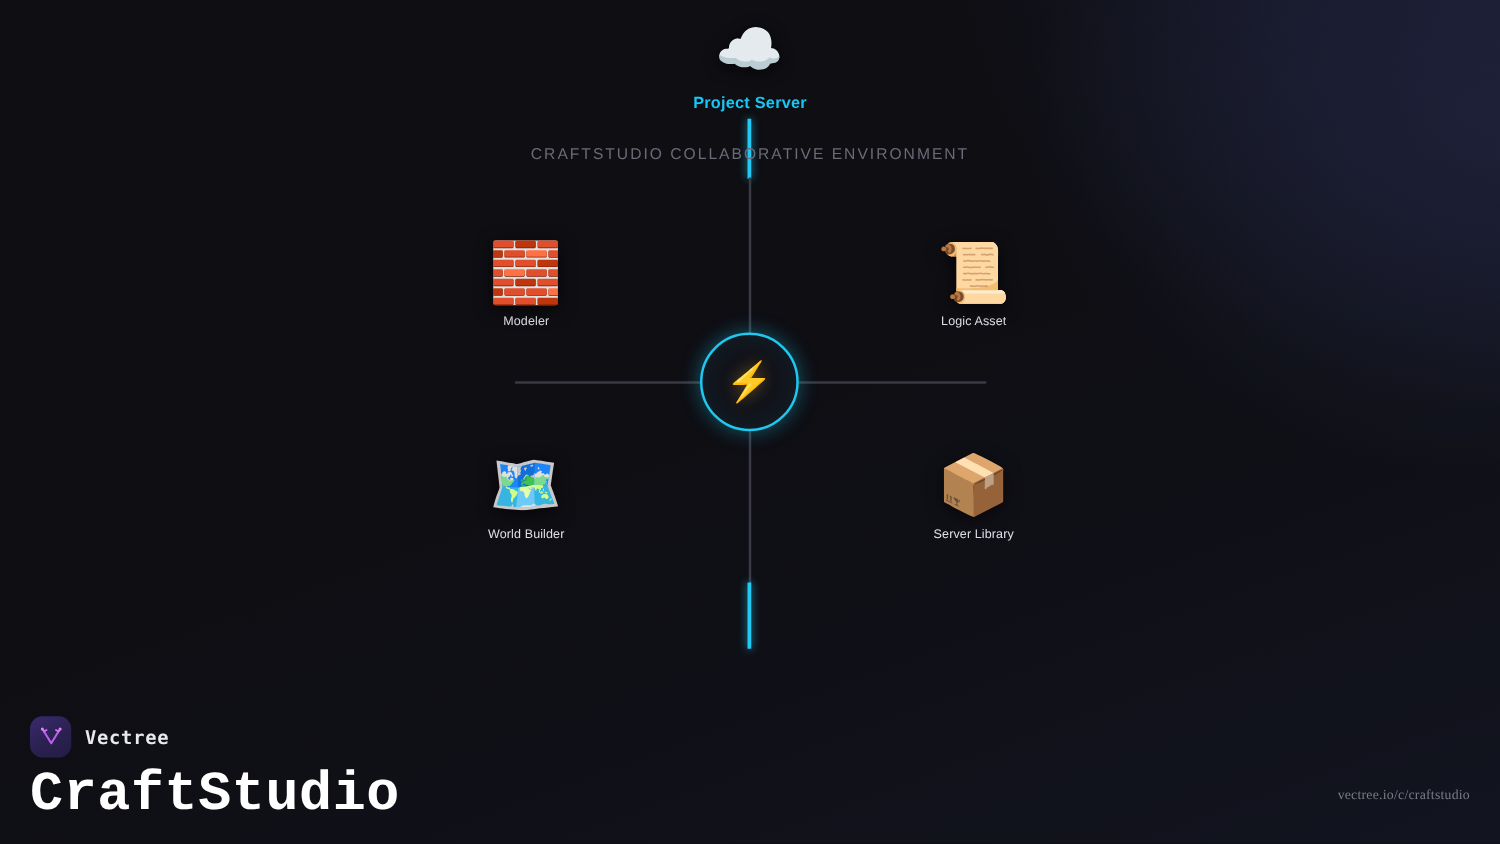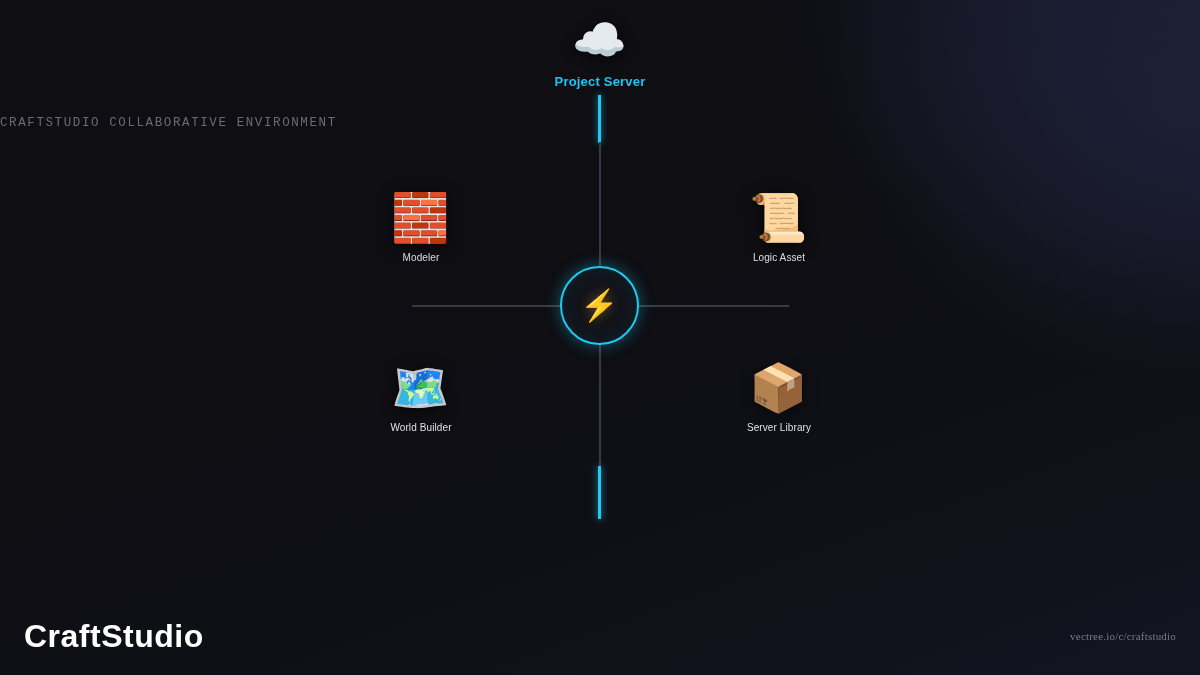--- a/index.html
+++ b/index.html
@@ -65,22 +65,22 @@
   .server-label {
     display:block;
     margin-top:8px;
     font-size:13px;
     font-weight:bold;
     color:#17c7f5;
     letter-spacing:0.2px;
   }
   .server-sub {
     position:absolute; left:0; top:116px; width:1200px;
-    text-align:left;
-    font-family:Liberation Mono, monospace;
+    text-align:center;
+    font-family:Liberation Sans, sans-serif;
     font-size:12.5px;
     letter-spacing:1.6px;
     color:#6b6b78;
     white-space:nowrap;
   }
 
   
   .hub {
     position:absolute;
     left:560px; top:266px;
@@ -137,22 +137,22 @@
   }
   .brand-logo svg { display:block; }
   .brand-name {
     font-family:"DejaVu Sans Mono", "Liberation Mono", monospace;
     font-size:15px;
     font-weight:bold;
     color:#e9eaee;
     letter-spacing:0.6px;
   }
   .brand-title {
-    font-family:Liberation Sans, sans-serif;
-    font-size:32px;
+    font-family:Liberation Mono, monospace;
+    font-size:44px;
     font-weight:bold;
     color:#ffffff;
     letter-spacing:0.5px;
     line-height:42px;
   }
 
   .url {
     position:absolute;
     right:24px; bottom:33px;
     font-family:Liberation Serif, serif;
@@ -197,18 +197,30 @@
     <span class="node-icon">🗺️</span>
     <span class="node-label">World Builder</span>
   </div>
 
   <div class="node node-br">
     <span class="node-icon">📦</span>
     <span class="node-label">Server Library</span>
   </div>
 
   <div class="brand">
+    <div class="brand-row">
+      <div class="brand-logo">
+        <svg width="20" height="20" viewBox="0 0 20 20" aria-hidden="true">
+          <path d="M4.2 5.2 L10 14.6 L15.8 5.2" fill="none" stroke="#b95fe8" stroke-width="1.7" stroke-linecap="round" stroke-linejoin="round"></path>
+          <path d="M4.2 5.2 L2.9 3.3 M4.2 5.2 L6.2 4.0" fill="none" stroke="#d072f2" stroke-width="1.5" stroke-linecap="round"></path>
+          <path d="M15.8 5.2 L17.1 3.3 M15.8 5.2 L13.8 4.0" fill="none" stroke="#d072f2" stroke-width="1.5" stroke-linecap="round"></path>
+          <circle cx="2.9" cy="3.2" r="1.25" fill="#e37df7"></circle>
+          <circle cx="17.1" cy="3.2" r="1.25" fill="#e37df7"></circle>
+        </svg>
+      </div>
+      <span class="brand-name">Vectree</span>
+    </div>
     <div class="brand-title">CraftStudio</div>
   </div>
 
   <div class="url">vectree.io/c/craftstudio</div>
 
 </div>
 
 </body></html>

